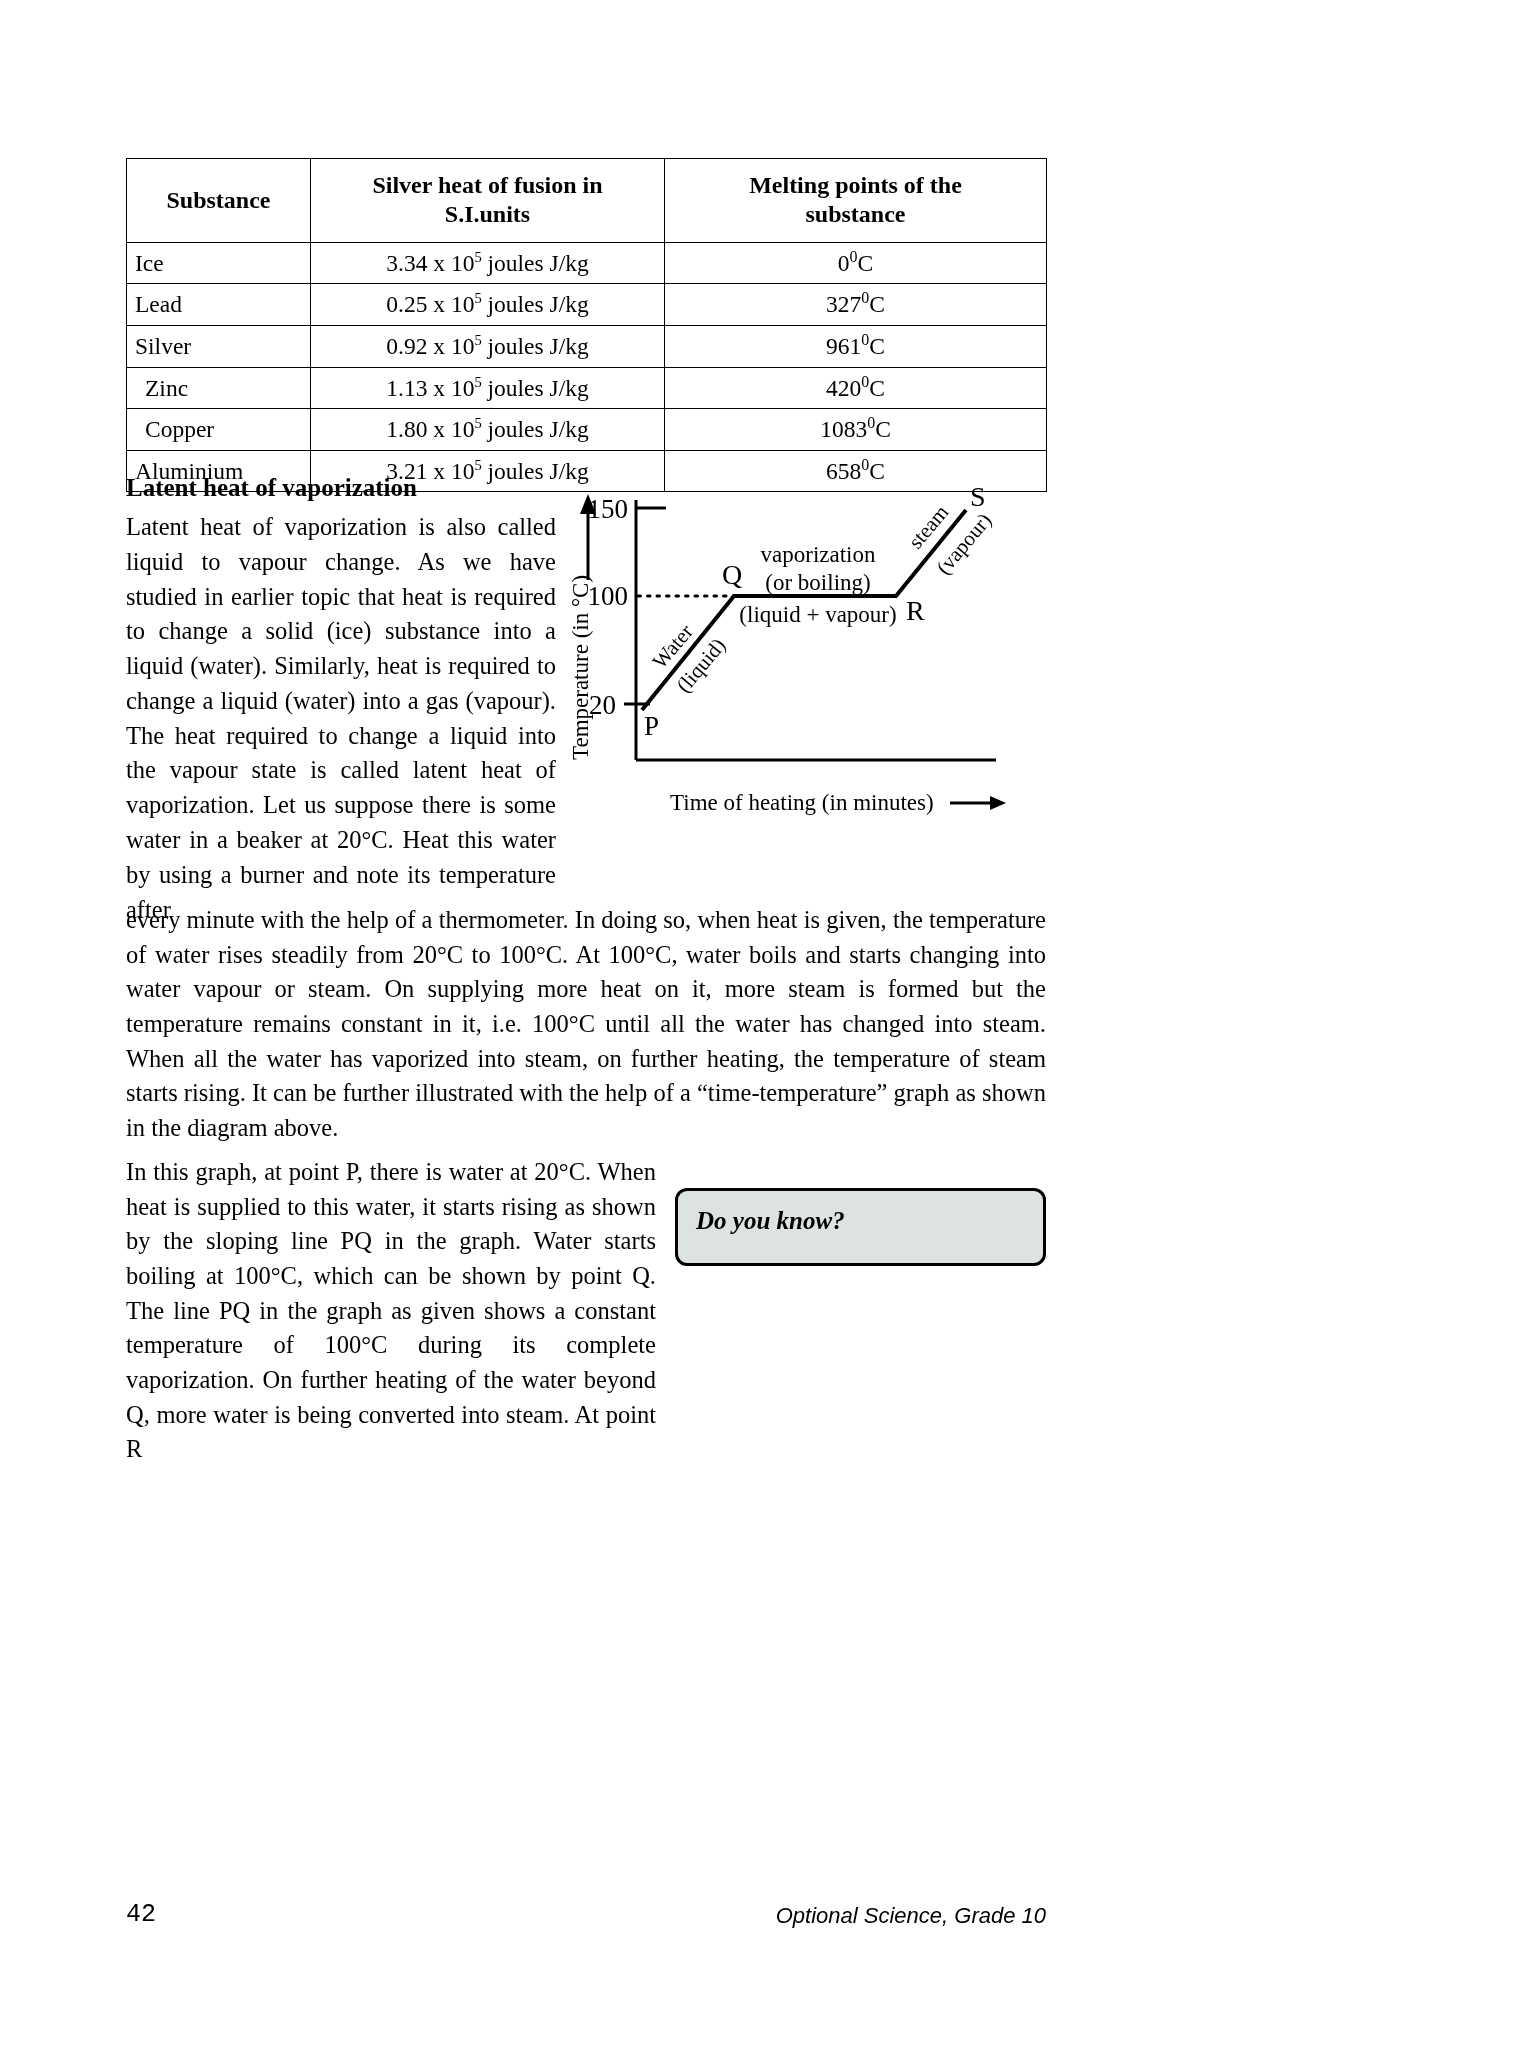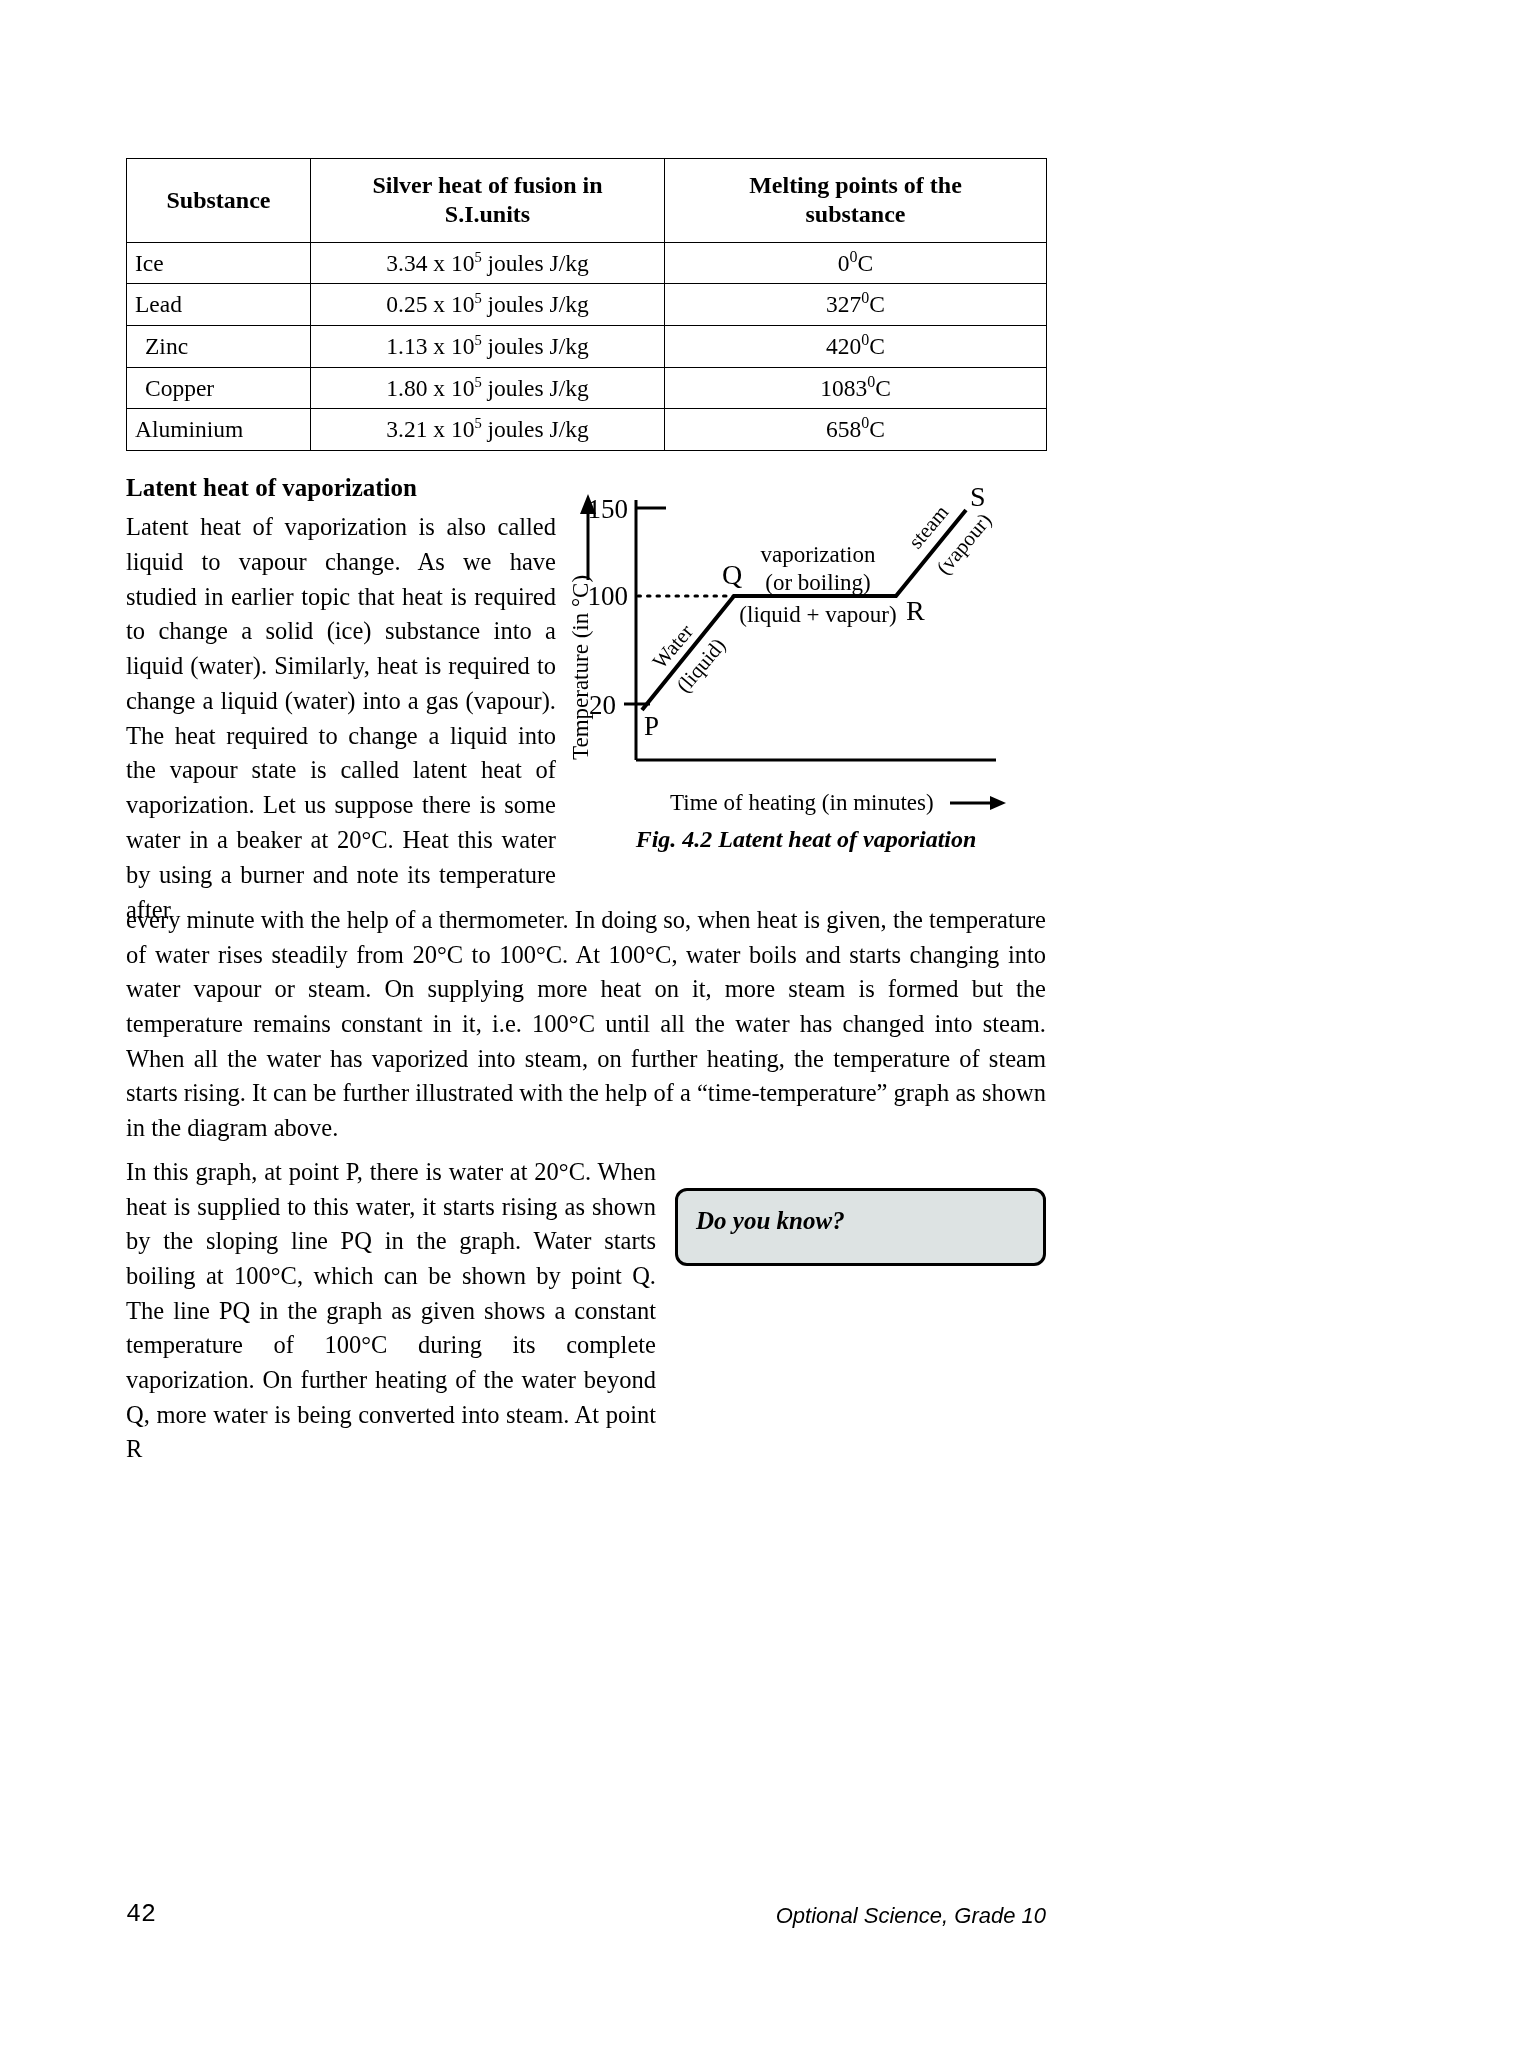--- a/index.html
+++ b/index.html
@@ -183,20 +183,25 @@
         <td class="substance">Ice</td>
         <td class="latent"><span>3.34</span> <span>x 10</span><sup>5</sup><span> joules J/kg</span></td>
         <td class="melt"><span>0</span><span class="deg">0</span><span>C</span></td>
       </tr>
       <tr>
         <td class="substance">Lead</td>
         <td class="latent"><span>0.25</span> <span>x 10</span><sup>5</sup><span> joules J/kg</span></td>
         <td class="melt"><span>327</span><span class="deg">0</span><span>C</span></td>
       </tr>
       <tr>
+        <td class="substance">Silver</td>
+        <td class="latent"><span>0.92</span> <span>x 10</span><sup>5</sup><span> joules J/kg</span></td>
+        <td class="melt"><span>961</span><span class="deg">0</span><span>C</span></td>
+      </tr>
+      <tr>
         <td class="substance" style="padding-left:18px;">Zinc</td>
         <td class="latent"><span>1.13</span> <span>x 10</span><sup>5</sup><span> joules J/kg</span></td>
         <td class="melt"><span>420</span><span class="deg">0</span><span>C</span></td>
       </tr>
       <tr>
         <td class="substance" style="padding-left:18px;">Copper</td>
         <td class="latent"><span>1.80</span> <span>x 10</span><sup>5</sup><span> joules J/kg</span></td>
         <td class="melt"><span>1083</span><span class="deg">0</span><span>C</span></td>
       </tr>
       <tr>
@@ -248,21 +253,20 @@
       <text x="380" y="96" font-size="21" transform="rotate(-50 380 96)">(vapour)</text>
 
       <text x="0" y="0" font-size="23" transform="translate(22,280) rotate(-90)">Temperature (in °C)</text>
 
       <text x="104" y="330" font-size="23">Time of heating (in minutes)</text>
       <line x1="384" y1="323" x2="428" y2="323" stroke="#000" stroke-width="3"></line>
       <polygon points="440,323 424,316 424,330" fill="#000"></polygon>
     </svg>
   </div>
 
-  <div class="fig-caption">Fig. 4.2 Latent heat of vaporiation</div>
 
   <div class="para-full" id="para-body1">every minute with the help of a thermometer. In doing so, when heat is given, the temperature of water rises steadily from 20°C to 100°C.  At 100°C, water boils and starts changing into water vapour or steam. On supplying more heat on it, more steam is formed but the temperature remains constant in it, i.e. 100°C until all the water has changed into steam. When all the water has vaporized into steam, on further heating, the temperature of steam starts rising. It can be further illustrated with the help of a “time-temperature” graph as shown in the diagram above.</div>
   <div class="para-full" id="para-body2">In this graph, at point P, there is water at 20°C. When heat is supplied to this water, it starts rising as shown by the sloping line PQ in the graph. Water starts boiling at 100°C, which can be shown by point Q. The line PQ in the graph as given shows a constant temperature of 100°C during its complete vaporization. On further heating of the water beyond Q, more water is being converted into steam. At point R</div>
 
   <div class="dyk">
     <div class="dyk-title">Do you know?</div>
   </div>
 
   <div class="footer-page">42</div>
   <div class="footer-right">Optional Science, Grade 10</div>

